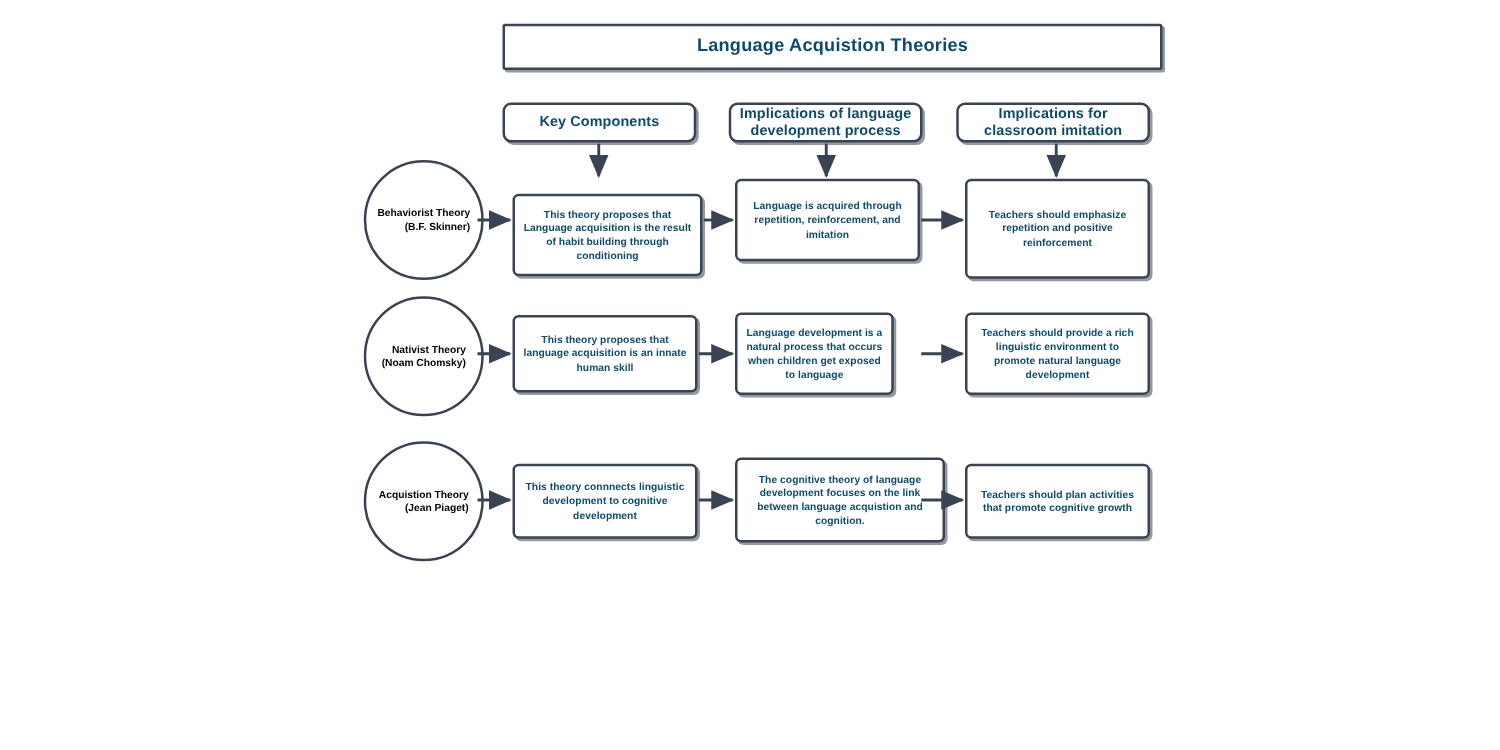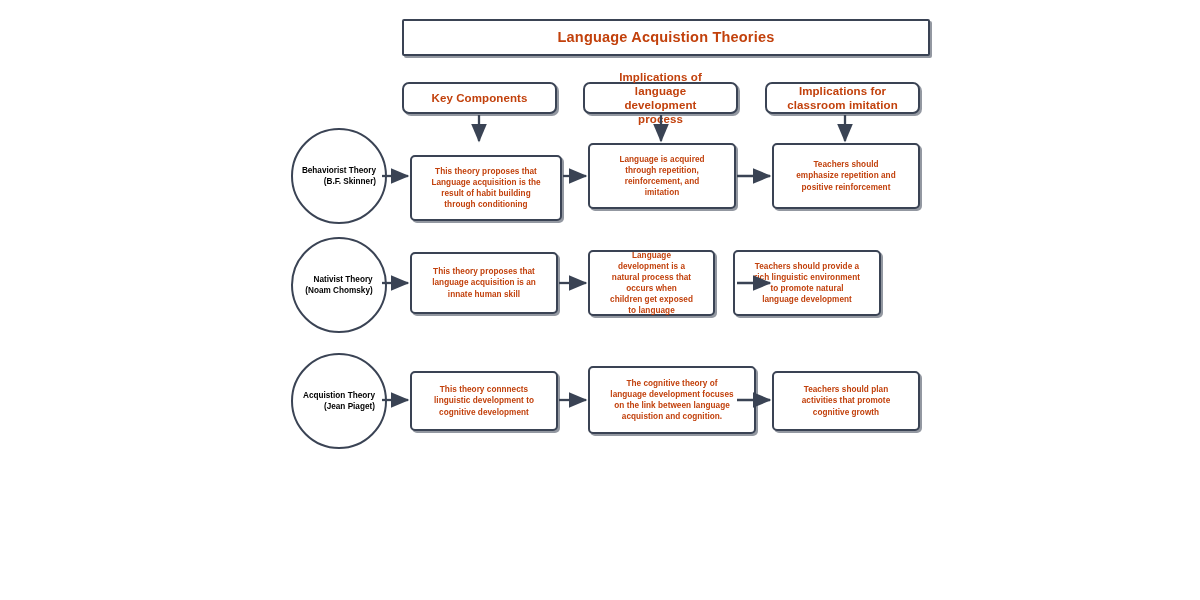--- a/index.html
+++ b/index.html
@@ -20,24 +20,24 @@
   .node {
     position: absolute;
     box-sizing: border-box;
     background: #ffffff;
     border: 2px solid #3a4354;
     box-shadow: 2px 2px 0 rgba(58,67,84,0.55);
     display: flex;
     align-items: center;
     justify-content: center;
     text-align: center;
-    color: #c2410c;
+    color: #0c4a6e;
     font-weight: bold;
     line-height: 1.22;
-    padding: 3px 19px;
+    padding: 3px 5px;
   }
 
   .title-node {
     border-radius: 2px;
     font-size: 14.5px;
     letter-spacing: .2px;
   }
 
   .header-node {
     border-radius: 7px;
@@ -102,38 +102,38 @@
   </div>
 
   <div class="node body-node" style="left:410px; top:143px; width:152px; height:66px;margin-top:12px;">
     <span>This theory proposes that Language acquisition is the result of habit building through conditioning</span>
   </div>
 
   <div class="node body-node" style="left:588px; top:143px; width:148px; height:66px;">
     <span>Language is acquired through repetition, reinforcement, and imitation</span>
   </div>
 
-  <div class="node body-node" style="left:772px; top:143px; width:148px; height:66px;">
+  <div class="node body-node" style="left:772px; top:143px; width:148px; height:80px;">
     <span>Teachers should emphasize repetition and positive reinforcement</span>
   </div>
 
   <div class="circle-node" style="left:291px; top:237px; width:96px; height:96px;">
     <span style="white-space:pre-line;">Nativist Theory
 (Noam Chomsky)</span>
   </div>
 
   <div class="node body-node" style="left:410px; top:252px; width:148px; height:62px;justify-content:flex-end;">
     <span>This theory proposes that language acquisition is an innate human skill</span>
   </div>
 
   <div class="node body-node" style="left:588px; top:250px; width:127px; height:66px;">
     <span>Language development is a natural process that occurs when children get exposed to language</span>
   </div>
 
-  <div class="node body-node" style="left:733px; top:250px; width:148px; height:66px;">
+  <div class="node body-node" style="left:772px; top:250px; width:148px; height:66px;">
     <span>Teachers should provide a rich linguistic environment to promote natural language development</span>
   </div>
 
   <div class="circle-node" style="left:291px; top:353px; width:96px; height:96px;">
     <span style="white-space:pre-line;">Acquistion Theory
 (Jean Piaget)</span>
   </div>
 
   <div class="node body-node" style="left:410px; top:371px; width:148px; height:60px;">
     <span>This theory connnects linguistic development to cognitive development</span>

